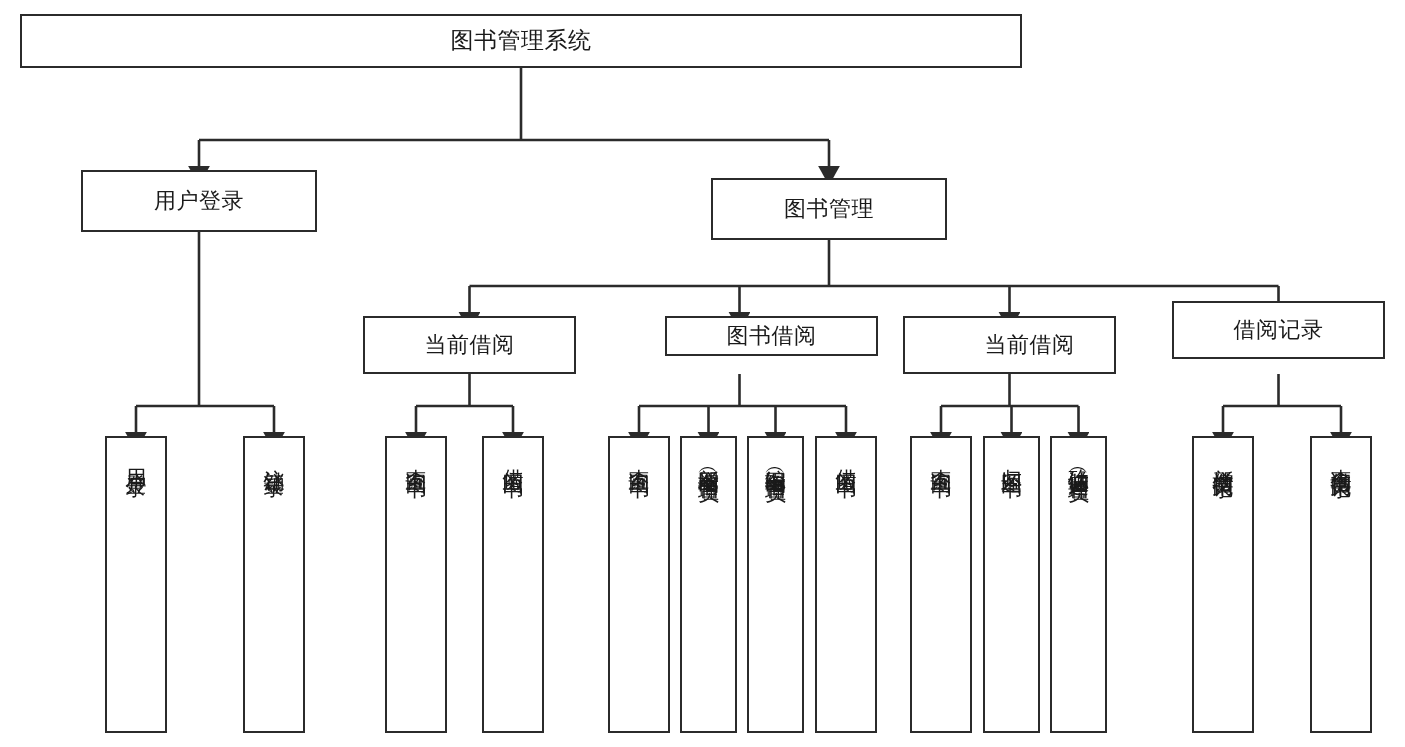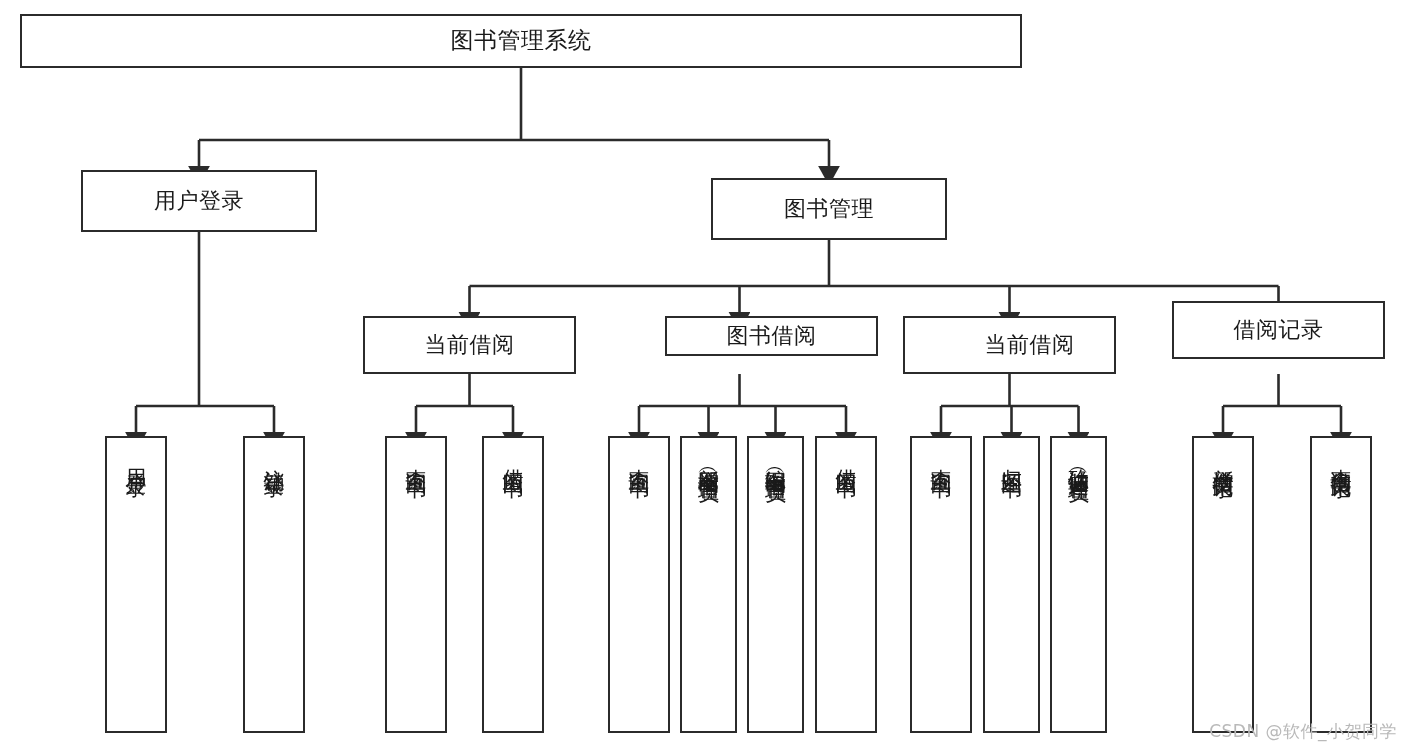--- a/index.html
+++ b/index.html
@@ -180,14 +180,13 @@
         <span class="node-label">确认归还（管理员）</span>
       </div>
       <div class="node vert tall" style="left: 1192px; top: 436px; width: 62px; height: 297px;">
         <span class="node-label">新增借阅记录</span>
       </div>
       <div class="node vert tall" style="left: 1310px; top: 436px; width: 62px; height: 297px;">
         <span class="node-label">查询借阅记录</span>
       </div>
     </div>
 
-  <div id="watermark">CSDN @软件_小贺同学</div>
 </div>
 
 </body></html>

